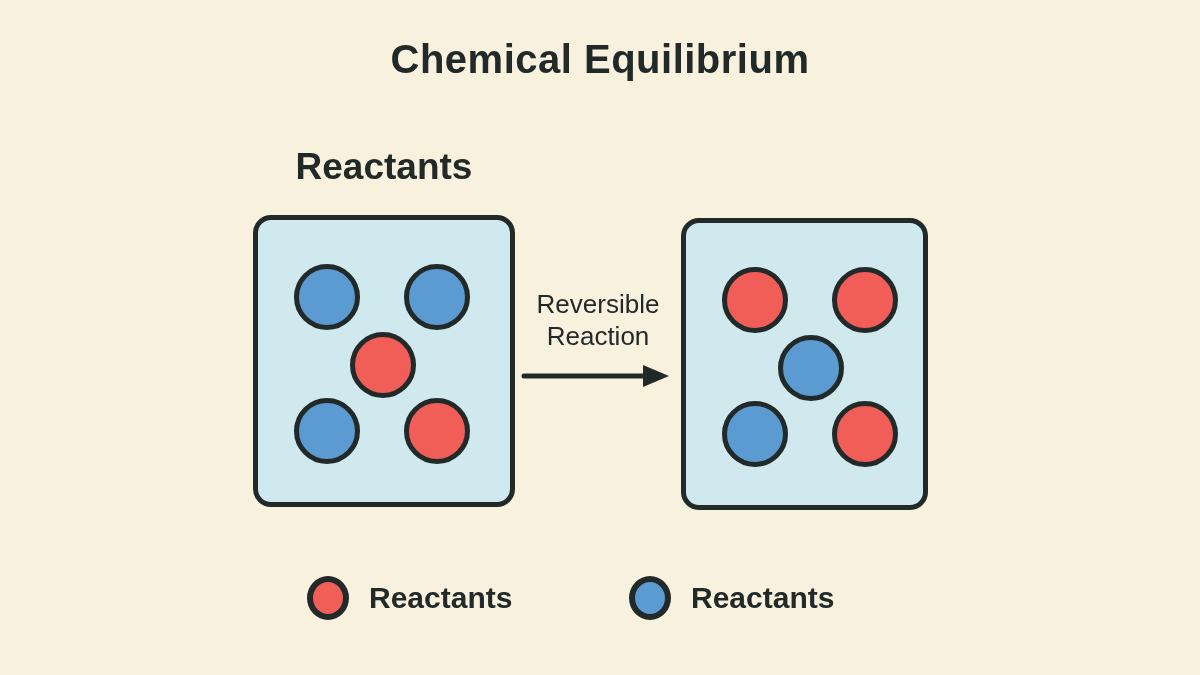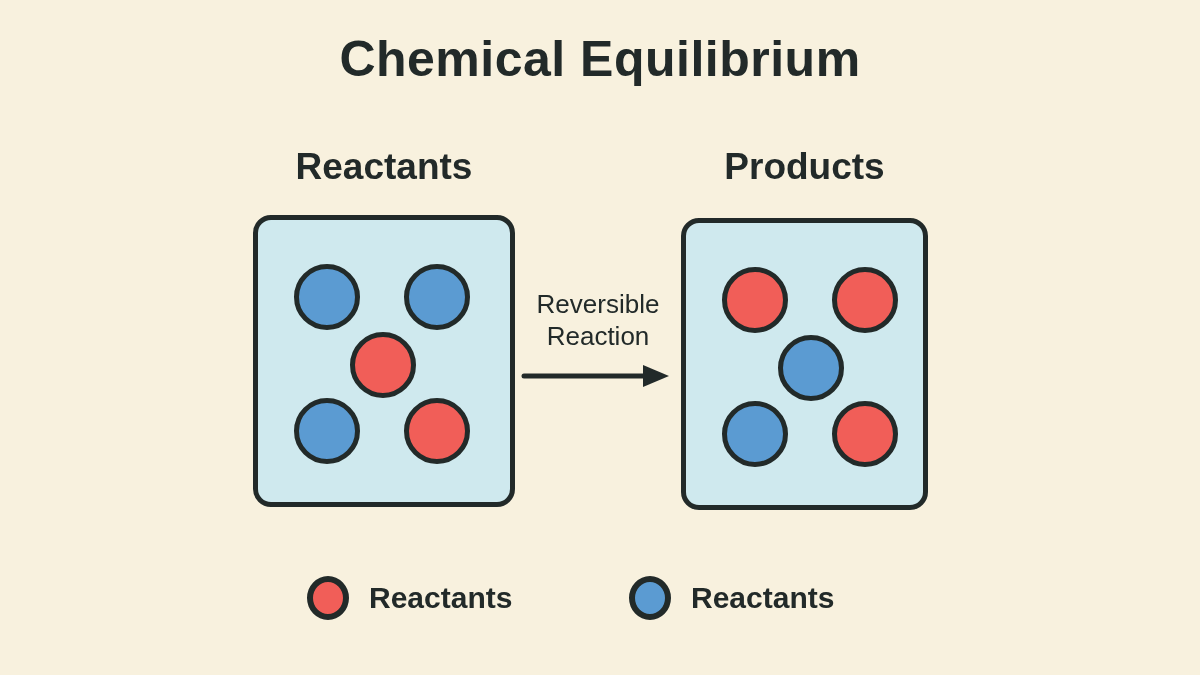--- a/index.html
+++ b/index.html
@@ -11,21 +11,21 @@
     background: var(--bg, #f8f1de);
     font-family: "Liberation Sans", sans-serif;
     color: var(--ink, #222a29);
   }
   .title {
     position: absolute;
     left: 0; top: 30px;
     width: 100%;
     margin: 0;
     text-align: center;
-    font-size: 50px;
+    font-size: 40px;
     line-height: 58px;
     font-weight: 700;
     letter-spacing: 0.5px;
     color: var(--ink, #222a29);
   }
   .panel-heading {
     position: absolute;
     top: 144px;
     text-align: center;
     font-size: 37px;
@@ -97,21 +97,20 @@
 </style>
 </head>
 <body>
 
 <div class="canvas" style="--bg: #f8f1de; --panel: #cfe9ee; --ink: #222a29;">
 
   <h1 class="title">Chemical Equilibrium</h1>
 
   <div class="panel-heading left">Reactants</div>
 
-  <div class="panel-heading right">Products</div>
 
   <div class="box left-box">
       <div class="molecule top-left" style="background: rgb(91, 155, 210);"></div>
       <div class="molecule top-right" style="background: rgb(91, 155, 210);"></div>
       <div class="molecule center" style="background: rgb(241, 94, 88);"></div>
       <div class="molecule bottom-left" style="background: rgb(91, 155, 210);"></div>
       <div class="molecule bottom-right" style="background: rgb(241, 94, 88);"></div>
     </div>
 
   <div class="box right-box">

